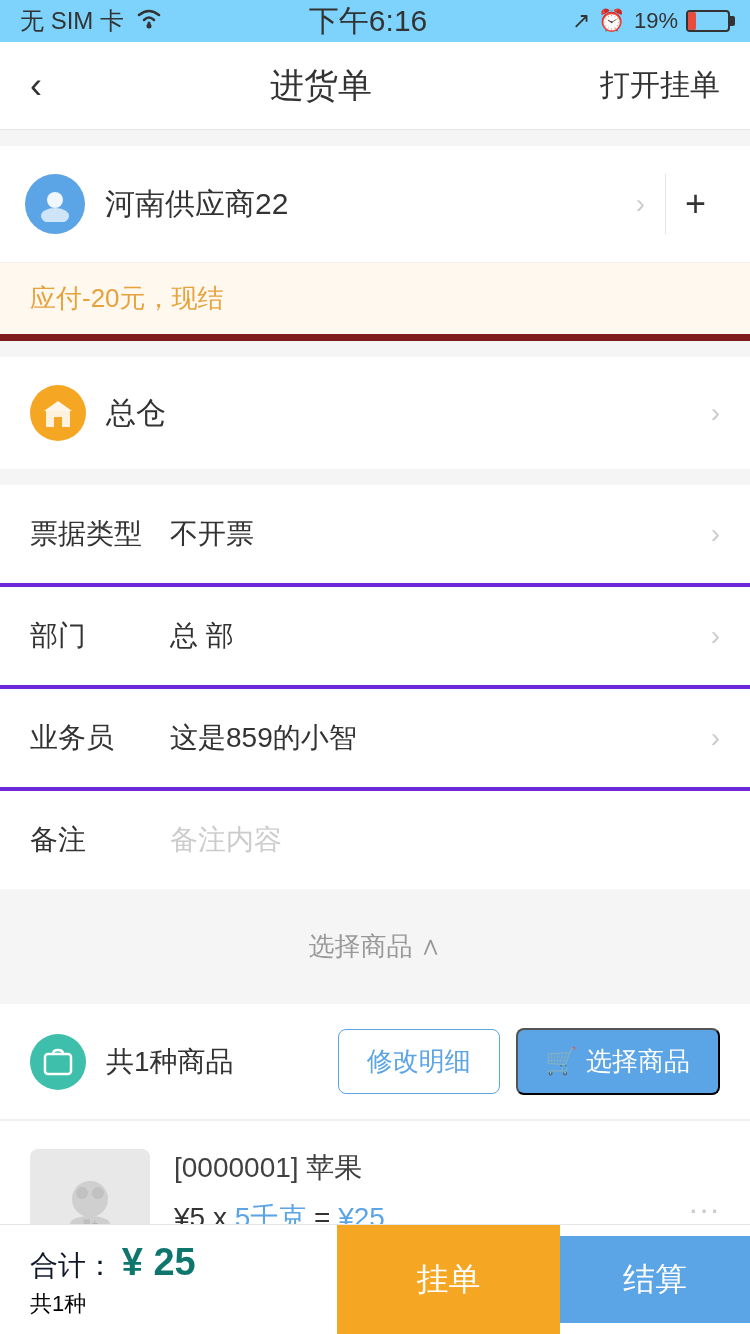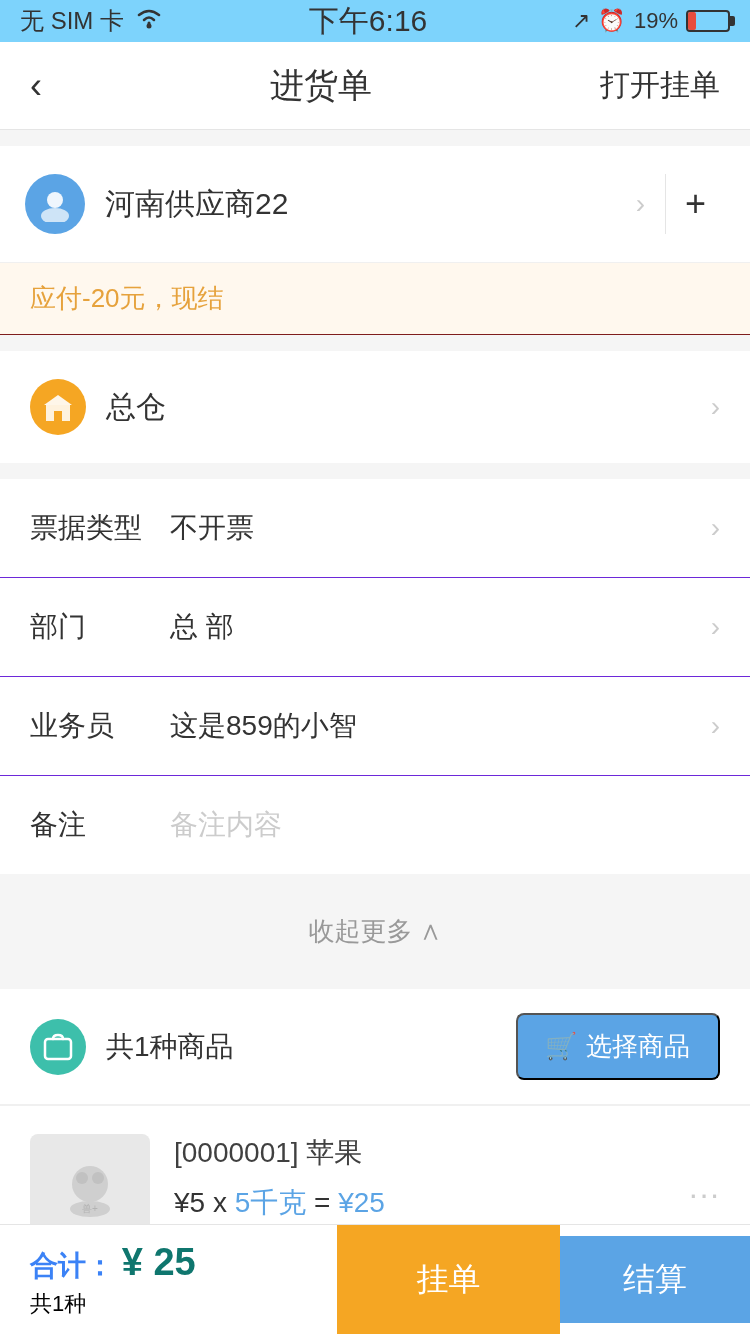--- a/index.html
+++ b/index.html
@@ -78,42 +78,42 @@
       width: 60px; height: 60px; display: flex; align-items: center; justify-content: center;
       font-size: 36px; color: #333; border-left: 1px solid #e5e5e5; margin-left: 20px;
     }
 
     
     .notice-bar {
       padding: 18px 30px;
       background: #fff8ee;
       font-size: 26px;
       color: #e6a23c;
-      border-bottom: 1px solid #7f1d1d;
+      border-bottom: 7px solid #7f1d1d;
     }
 
     
     .warehouse-row {
       display: flex;
       align-items: center;
       padding: 28px 30px;
     }
     .warehouse-icon {
       width: 56px; height: 56px; border-radius: 50%; background: #f5a623;
       display: flex; align-items: center; justify-content: center;
       color: #fff; font-size: 26px; margin-right: 20px; flex-shrink: 0;
     }
     .warehouse-name { flex: 1; font-size: 30px; color: #333; }
 
     
     .form-row {
       display: flex;
       align-items: center;
       padding: 30px;
-      border-bottom: 1px solid #6d28d9;
+      border-bottom: 4px solid #6d28d9;
       background: #fff;
     }
     .form-row:last-child { border-bottom: none; }
     .form-label { width: 140px; font-size: 28px; color: #333; flex-shrink: 0; }
     .form-value { flex: 1; font-size: 28px; color: #333; }
     .form-value.placeholder { color: #ccc; }
 
     
     .collapse-bar {
       background: #f5f5f5;
@@ -177,21 +177,21 @@
       height: 110px;
       display: flex;
       align-items: center;
       background: #fff;
       border-top: 1px solid #e5e5e5;
     }
     .total-section {
       flex: 1;
       padding: 0 30px;
     }
-    .total-label { font-size: 28px; color: #3b82f6; font-weight: bold; }
+    .total-label { font-size: 28px; color: #0f172a; }
     .total-amount { font-size: 38px; font-weight: bold; color: #0f766e; display: inline; }
     .total-count { font-size: 22px; color: #000000; margin-top: 4px; }
     .btn-hold {
       width: 223px; height: 110px; background: #f5a623;
       display: flex; align-items: center; justify-content: center;
       font-size: 32px; color: #fff; cursor: pointer;
     }
     .btn-checkout {
       width: 190px; height: 87px; background: #5ba4e5;
       display: flex; align-items: center; justify-content: center;
@@ -281,33 +281,34 @@
       <span class="form-label">业务员</span>
       <span class="form-value">这是859的小智</span>
       <span class="chevron-right">›</span>
     </div>
     <div class="form-row">
       <span class="form-label">备注</span>
       <span class="form-value placeholder">备注内容</span>
     </div>
   </div>
 
-  <div class="collapse-bar">收起更多 ∧</div>
+  <div class="collapse-bar">选择商品 ∧</div>
 
   <div class="divider"></div>
 
   <div class="section">
     <div class="products-header">
       <div class="products-icon">
         <svg width="30" height="28" viewBox="0 0 30 28">
           <rect x="2" y="6" width="26" height="20" rx="3" fill="none" stroke="#fff" stroke-width="2.5"></rect>
           <path d="M10 6 Q10 2 15 2 Q20 2 20 6" stroke="#fff" stroke-width="2.5" fill="none" stroke-linecap="round"></path>
         </svg>
       </div>
       <span class="products-count">共1种商品</span>
+      <button class="btn-outline">修改明细</button>
       <button class="btn-primary">
         <span>🛒</span>
         <span>选择商品</span>
       </button>
     </div>
 
     <div class="product-item">
       <div class="product-thumb">
         <svg class="product-thumb-inner" viewBox="0 0 80 80" width="80" height="80">
           <circle cx="40" cy="30" r="18" fill="#aaa"></circle>

